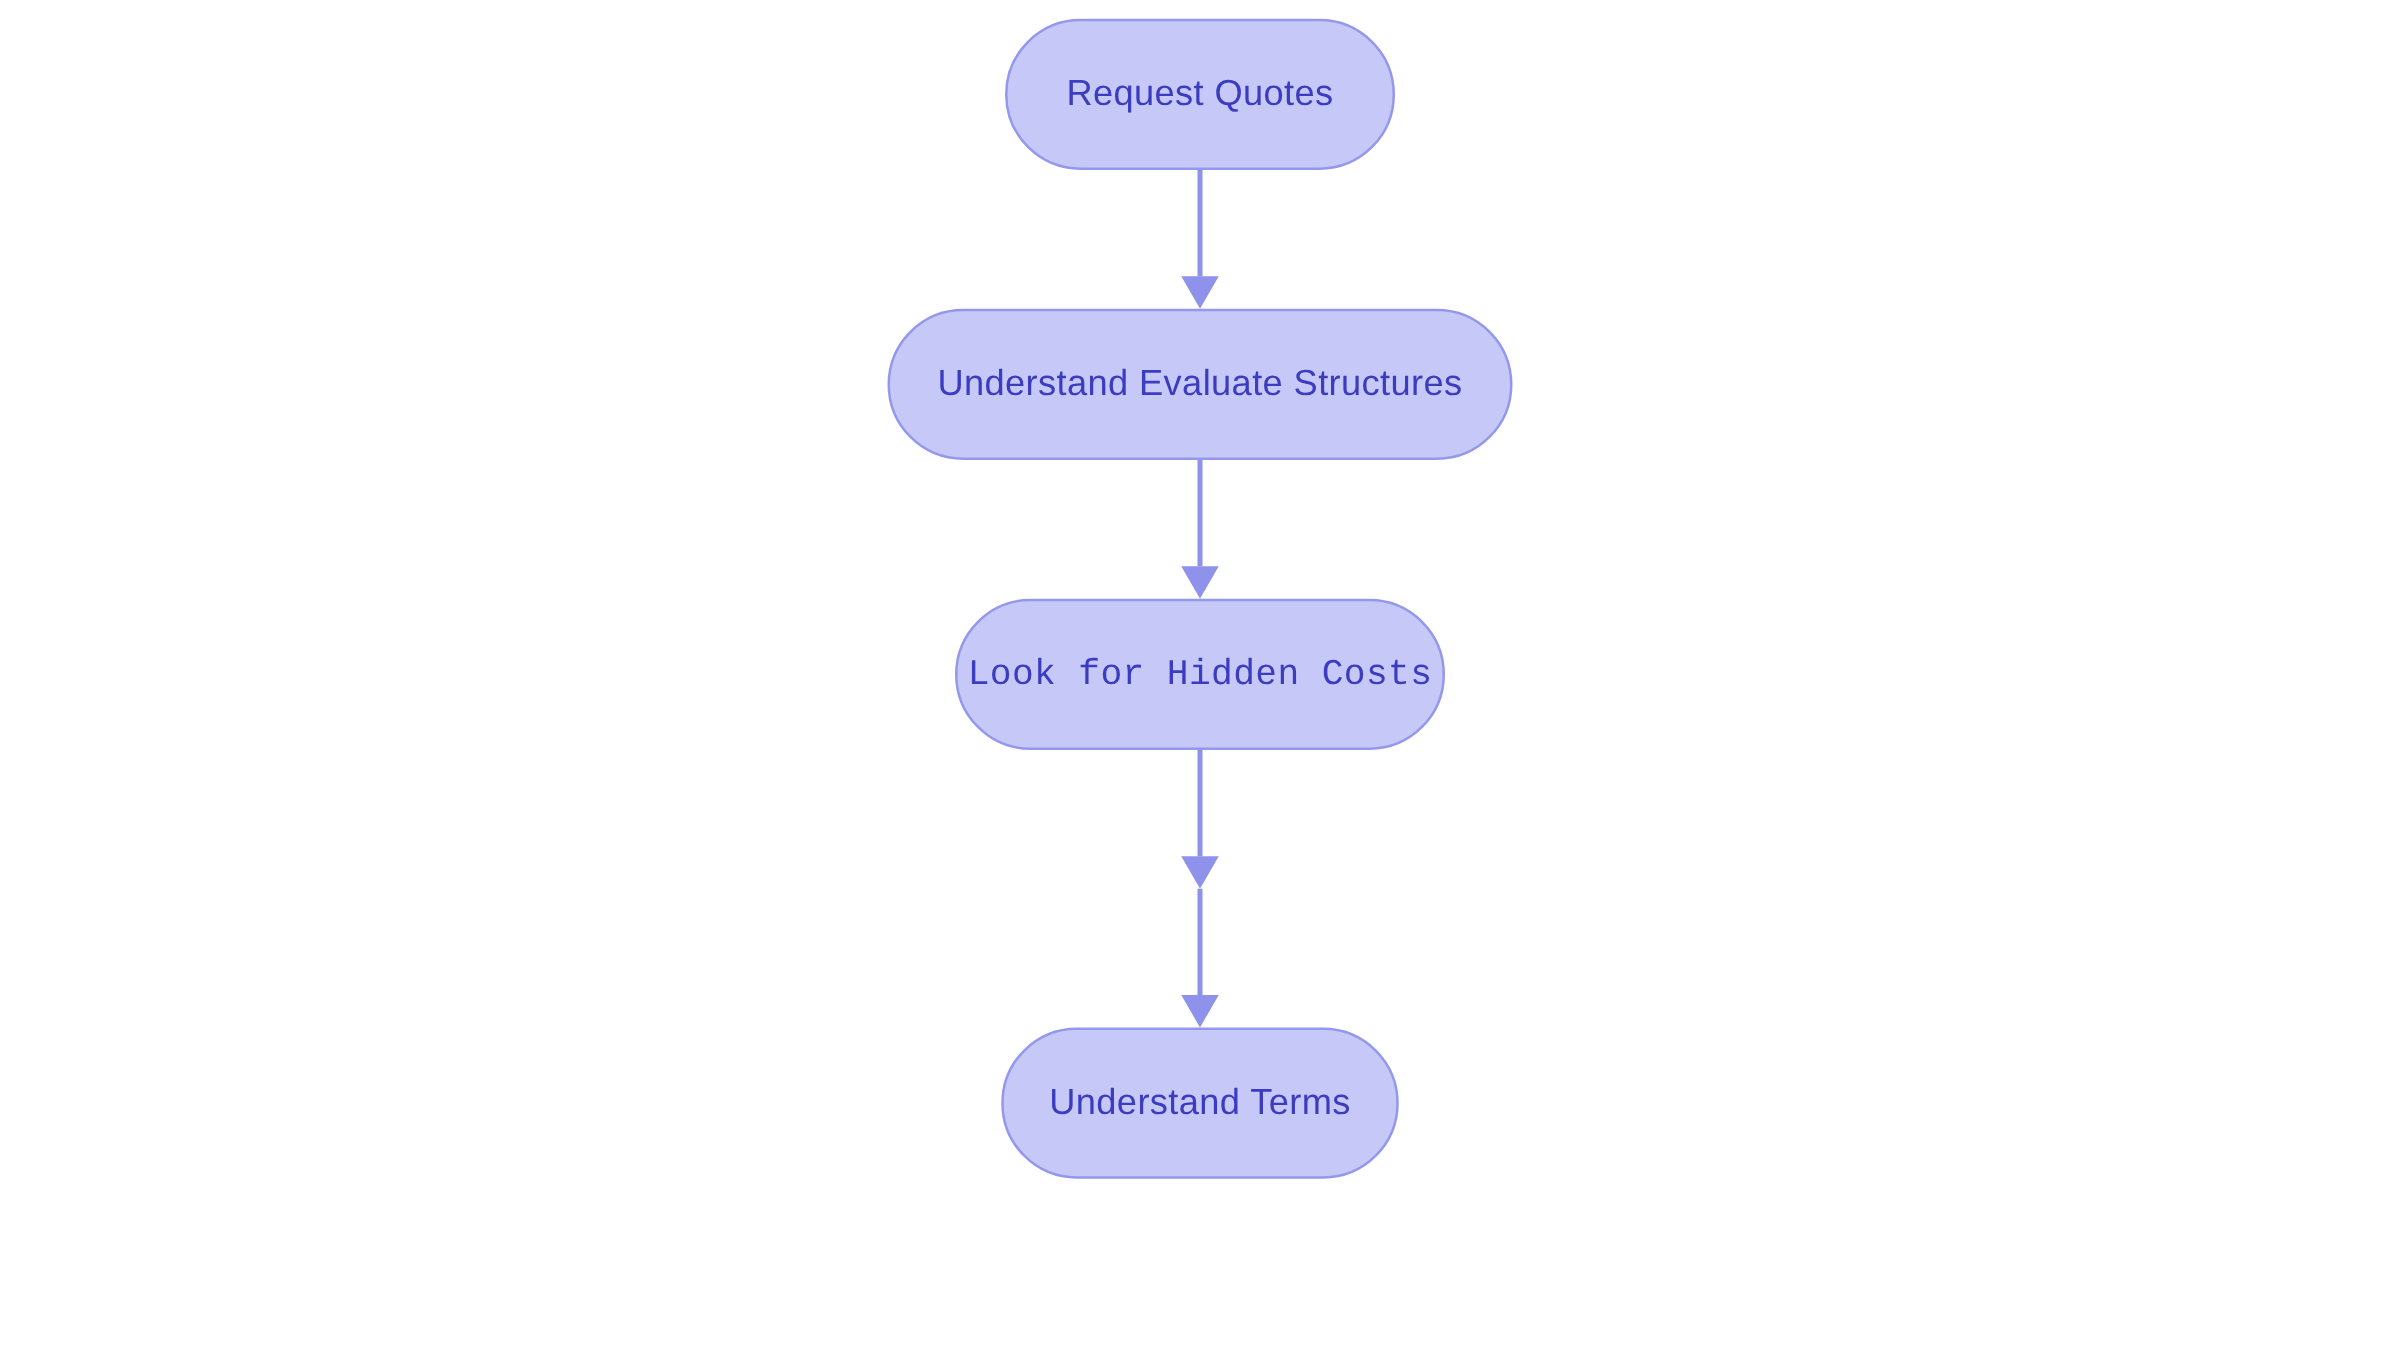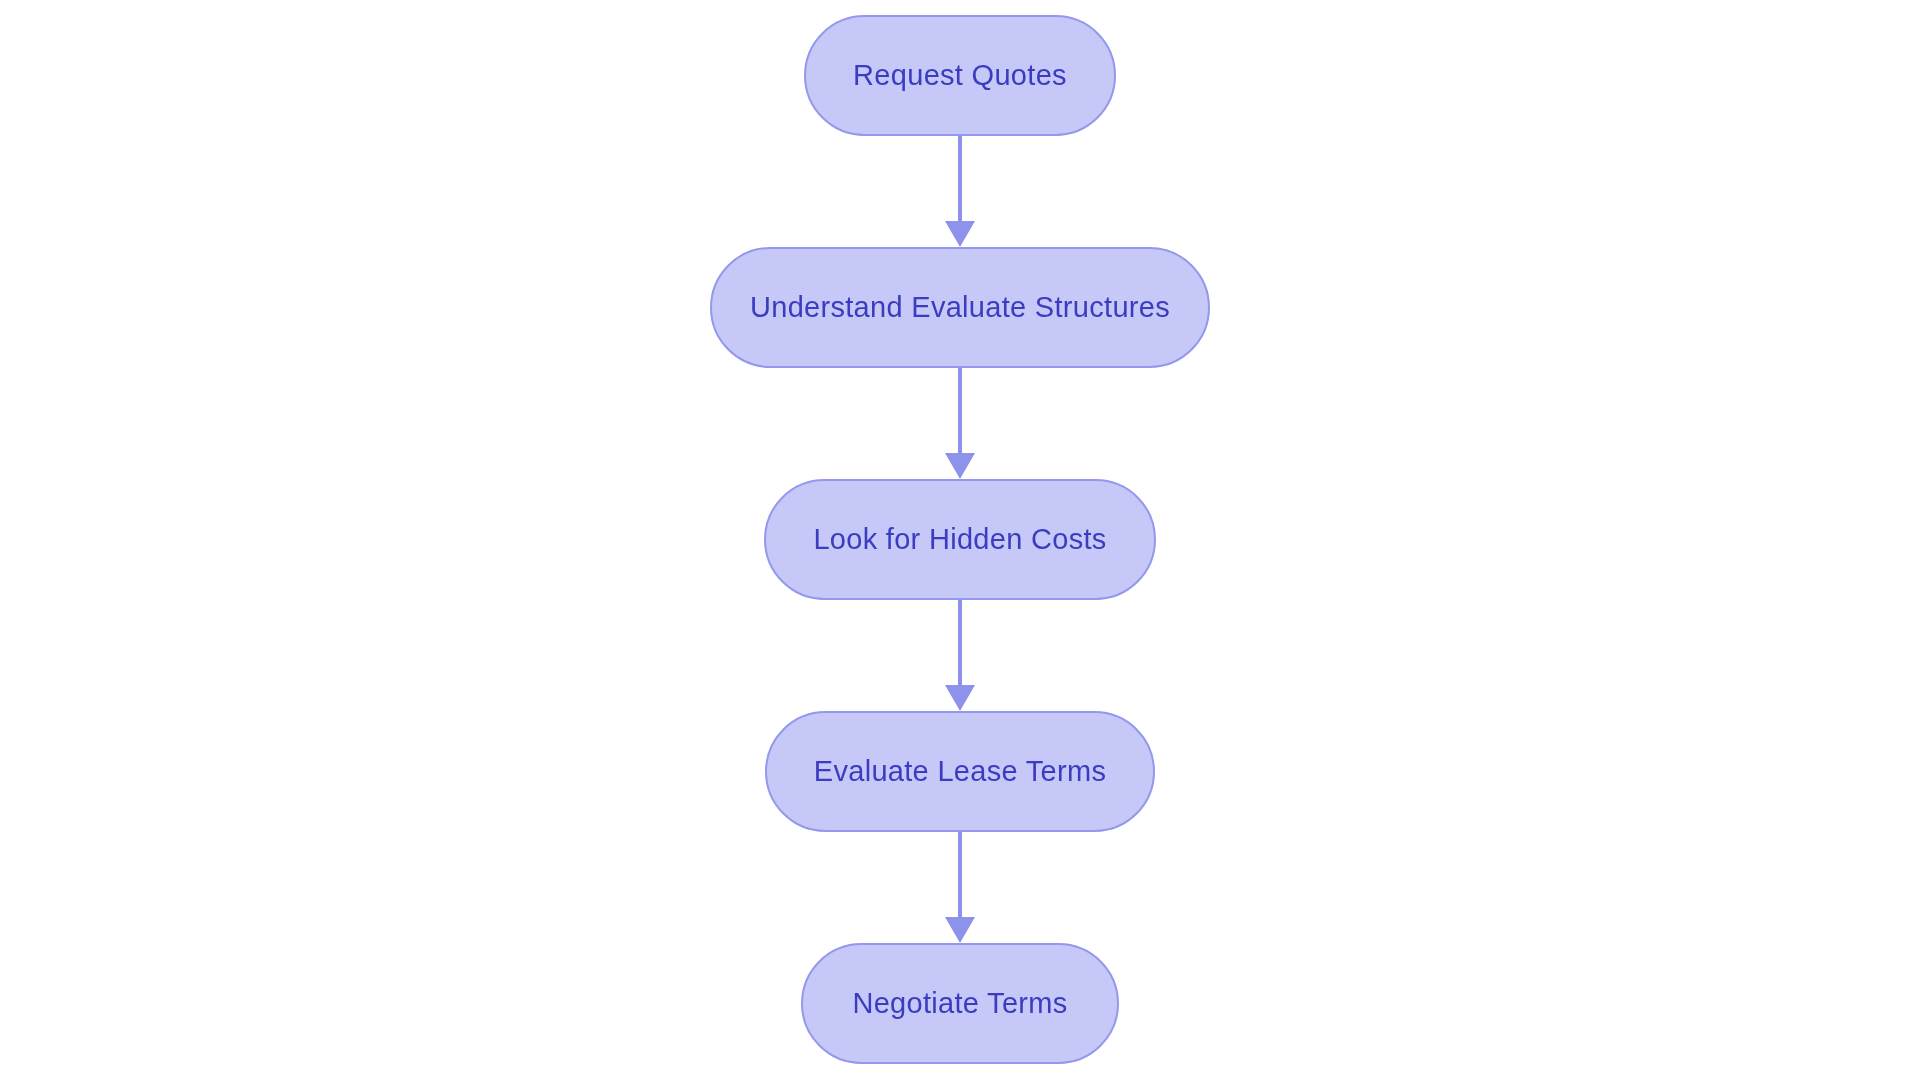--- a/index.html
+++ b/index.html
@@ -43,21 +43,21 @@
   .node-label {
     color: var(--node-text);
     font-size: 29px;
     font-weight: 400;
     letter-spacing: 0.3px;
     white-space: nowrap;
     text-align: center;
   }
   .w-1 { width: 312px; }
   .w-2 { width: 500px; }
-  .w-3 { width: 392px; }
+  .w-3 { width: 392px; font-family: Liberation Mono, monospace; }
   .w-4 { width: 390px; }
   .w-5 { width: 318px; }
   .connector {
     height: 111px;
     width: 32px;
     display: flex;
     flex-direction: column;
     align-items: center;
     flex: none;
   }
@@ -101,27 +101,24 @@
 
     <div class="node w-3">
       <span class="node-label">Look for Hidden Costs</span>
     </div>
 
     <div class="connector">
       <div class="arrow-line"></div>
       <div class="arrow-head"></div>
     </div>
 
-    <div class="node w-4">
-      <span class="node-label">Evaluate Lease Terms</span>
-    </div>
 
     <div class="connector">
       <div class="arrow-line"></div>
       <div class="arrow-head"></div>
     </div>
 
     <div class="node w-5">
-      <span class="node-label">Negotiate Terms</span>
+      <span class="node-label">Understand Terms</span>
     </div>
 
   </div>
 </div>
 
 </body></html>

